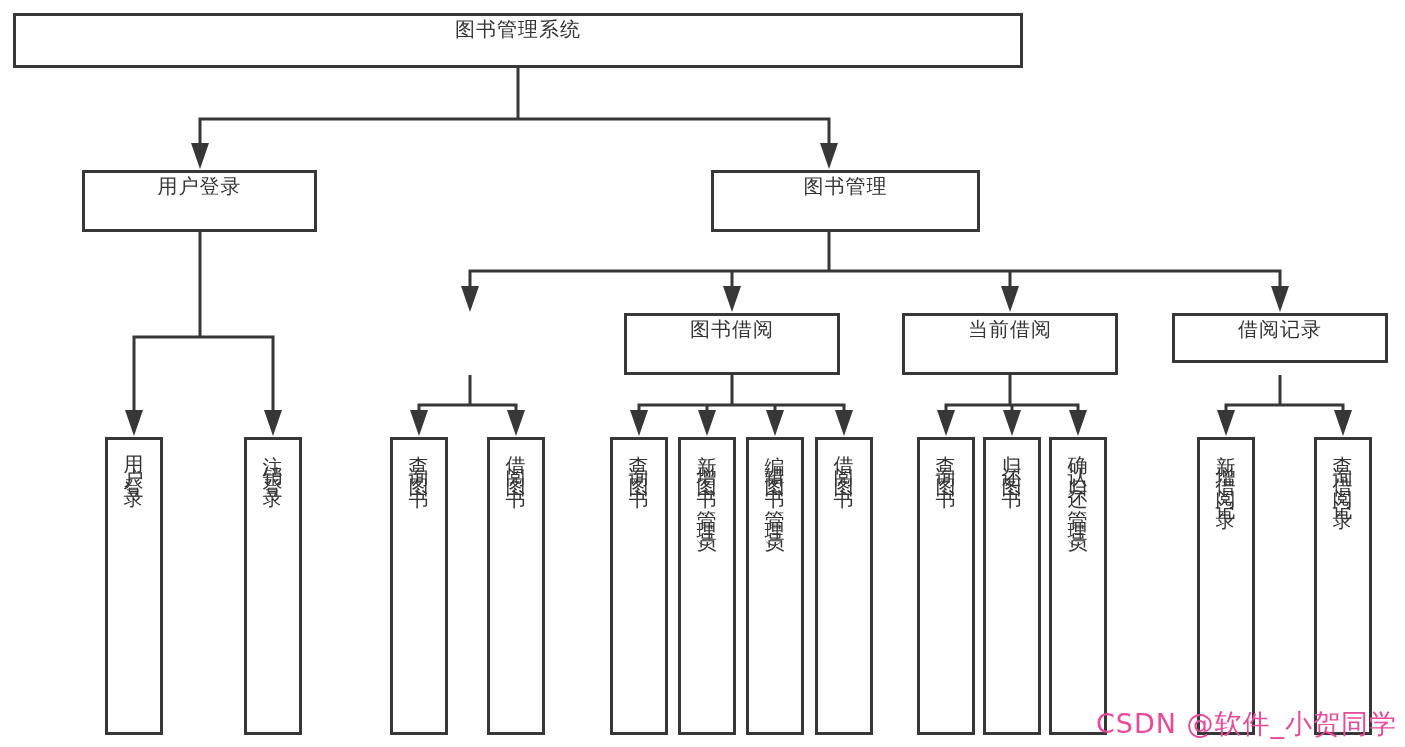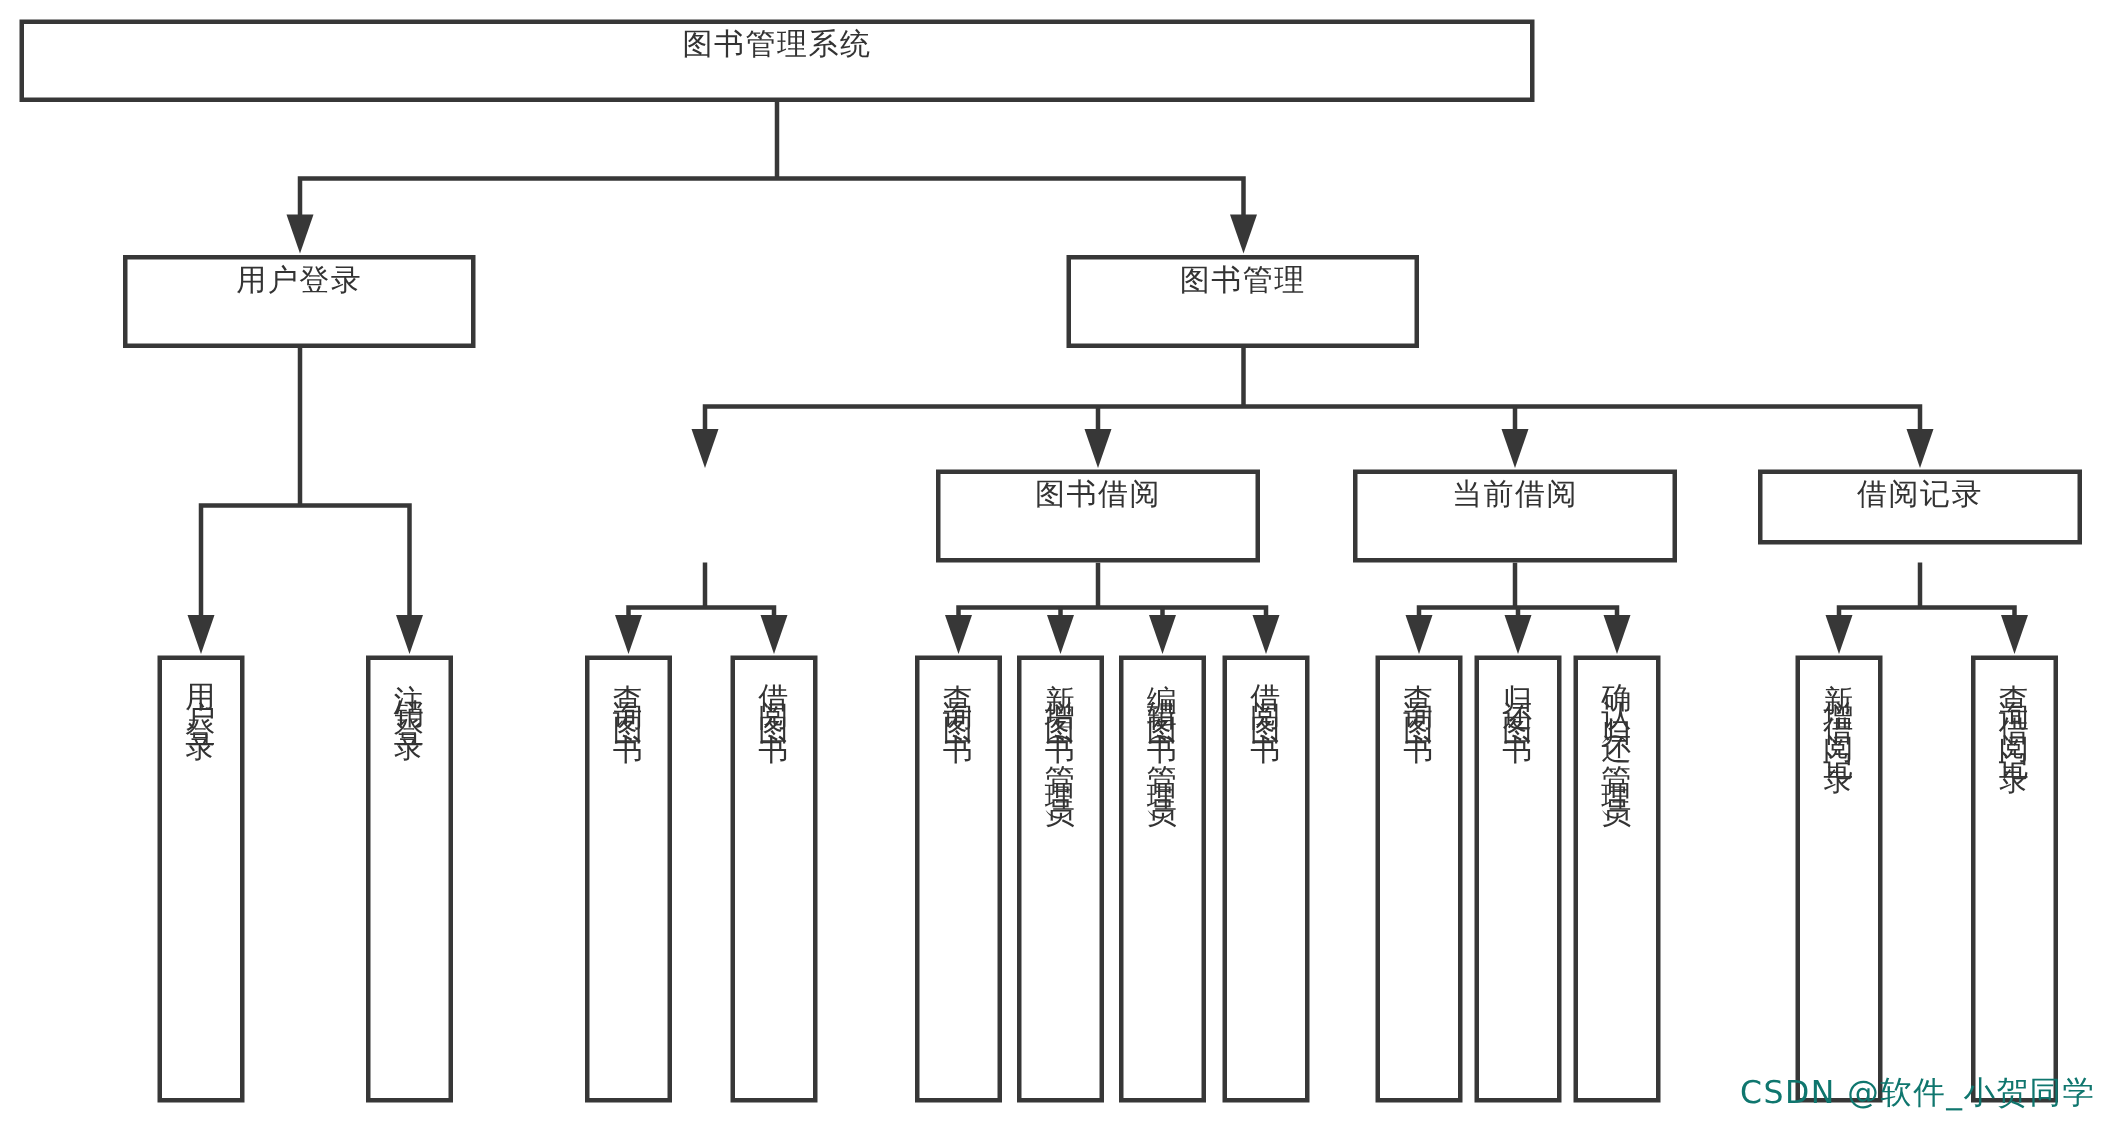--- a/index.html
+++ b/index.html
@@ -37,22 +37,22 @@
     text-orientation: mixed;
     font-size: 20px;
     line-height: 1;
     letter-spacing: 11px;
     white-space: nowrap;
   }
   .watermark {
     position: absolute;
     right: 8px;
     bottom: 5px;
-    font-size: 21px;
-    color: #0f766e;
+    font-size: 27px;
+    color: #ec4899;
     letter-spacing: 1px;
     white-space: nowrap;
   }
 </style>
 </head>
 <body>
 
 <div class="canvas">
 
   <svg class="connectors" viewBox="0 0 1405 747" xmlns="http://www.w3.org/2000/svg">
@@ -110,21 +110,21 @@
     </g>
   </svg>
 
   <div class="node" style="left:13px; top:13px; width:1010px; height:55px;">
     <span class="h-label">图书管理系统</span>
   </div>
 
   <div class="node" style="left:82px; top:170px; width:235px; height:62px;">
     <span class="h-label">用户登录</span>
   </div>
-  <div class="node" style="left:711px; top:170px; width:235px; height:62px;">
+  <div class="node" style="left:711px; top:170px; width:269px; height:62px;">
     <span class="h-label">图书管理</span>
   </div>
 
   <div class="node" style="left:624px; top:313px; width:216px; height:62px;">
     <span class="h-label">图书借阅</span>
   </div>
   <div class="node" style="left:902px; top:313px; width:216px; height:62px;">
     <span class="h-label">当前借阅</span>
   </div>
   <div class="node" style="left:1172px; top:313px; width:216px; height:50px;">

